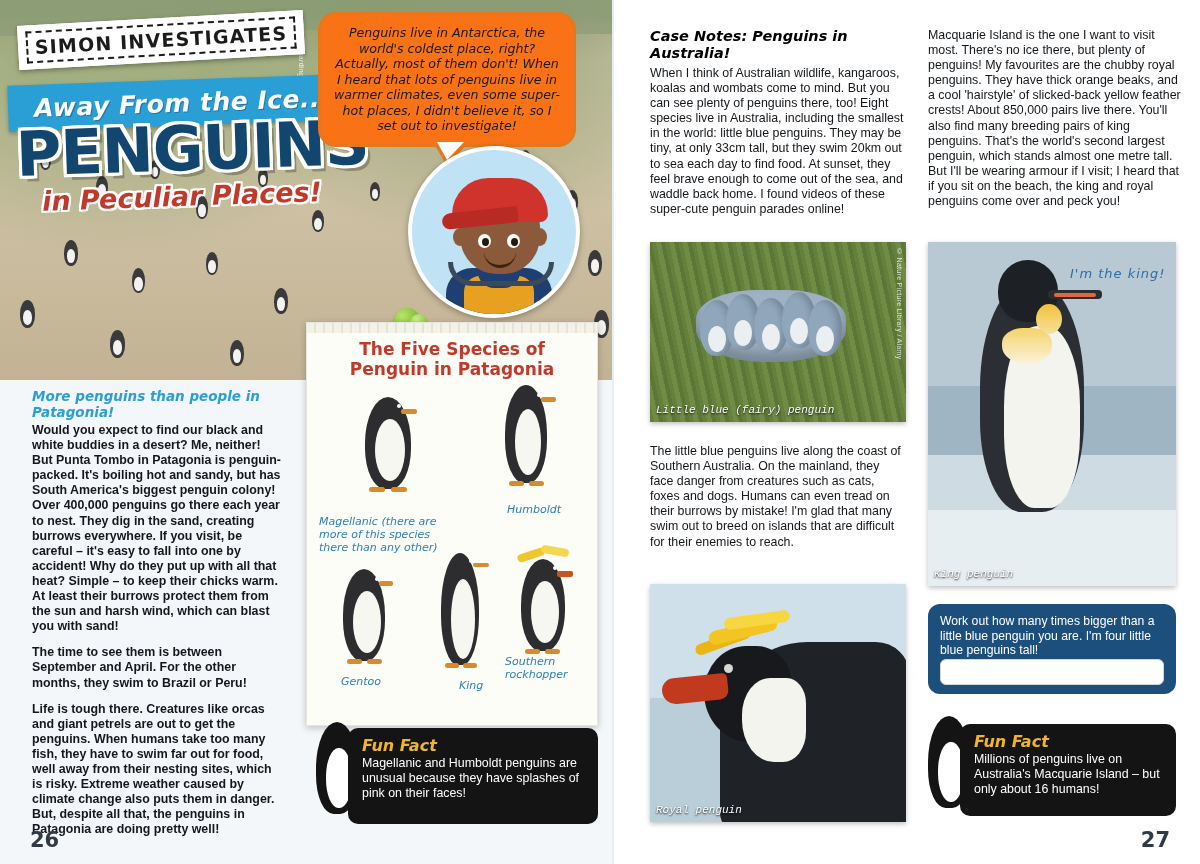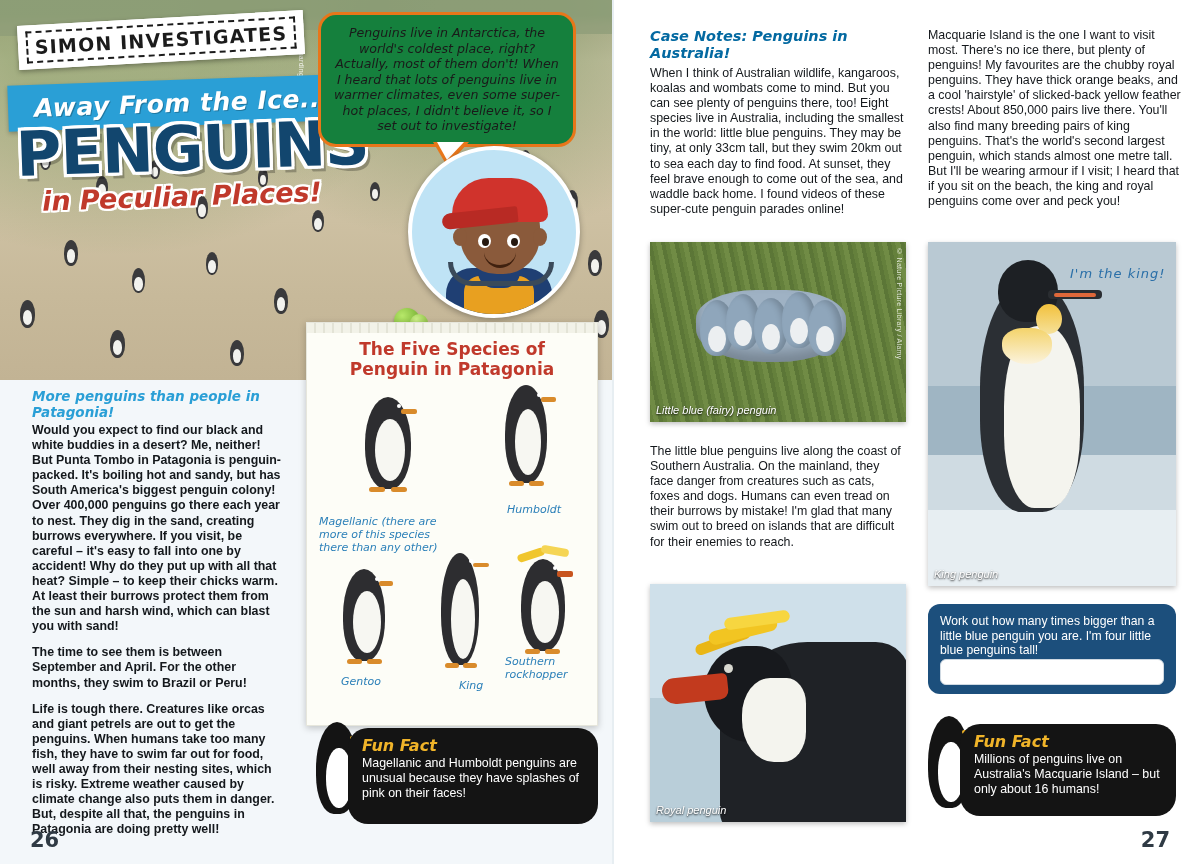--- a/index.html
+++ b/index.html
@@ -77,21 +77,21 @@
   }
   .title-peculiar {
     position:absolute; left:42px; top:180px; width:330px;
     font-family:"DejaVu Sans", sans-serif; font-weight:bold; font-style:italic;
     font-size:27px; color:#c0392b; transform:rotate(-2deg);
     text-shadow:2px 0 0 #fff,-2px 0 0 #fff,0 2px 0 #fff,0 -2px 0 #fff,2px 2px 0 #fff,-2px 2px 0 #fff,2px -2px 0 #fff,-2px -2px 0 #fff;
   }
 
   .speech-bubble {
     position:absolute; left:318px; top:12px; width:258px; min-height:132px;
-    background:#15803d; border:3px solid #e8761a; border-radius:18px;
+    background:#f97316; border:3px solid #e8761a; border-radius:18px;
     padding:10px 12px; text-align:center;
   }
   .speech-bubble p {
     margin:0; font-family:"DejaVu Sans", sans-serif; font-style:italic;
     font-size:12.6px; line-height:15.5px; color:#1a1a1a;
   }
   .speech-bubble .tail {
     position:absolute; left:112px; bottom:-22px; width:0; height:0;
     border-left:14px solid transparent; border-right:22px solid transparent;
     border-top:24px solid #e8761a;
@@ -158,21 +158,21 @@
   .peng .belly { position:absolute; background:#f7f7f2; border-radius:50%; }
   .peng .beak { position:absolute; background:#d98b2b; border-radius:2px; }
   .peng .foot { position:absolute; background:#d98b2b; border-radius:3px; height:5px; }
   .peng .eye { position:absolute; background:#fff; border-radius:50%; width:4px; height:4px; }
   .peng-label {
     position:absolute; font-family:"DejaVu Sans", sans-serif; font-style:italic;
     font-size:11px; color:#2a7fb8; line-height:13px;
   }
 
   .funfact {
-    position:absolute; background:#141414; border-radius:20px; color:#fff;
+    position:absolute; background:#141414; border-radius:10px; color:#fff;
   }
   .funfact .ff-title {
     font-family:"DejaVu Sans", sans-serif; font-weight:bold; font-style:italic;
     color:#f0b429; font-size:16px; margin:0 0 3px;
   }
   .funfact p { margin:0; font-size:12.4px; line-height:15px; }
   .ff-peng { position:absolute; }
 
   .col-text {
     position:absolute; font-size:12.4px; line-height:15.1px; color:#14181c;
@@ -187,28 +187,28 @@
   .pagenum {
     position:absolute; bottom:12px; font-family:"DejaVu Sans", sans-serif;
     font-weight:bold; font-size:21px; color:#2f3a44;
   }
 
   
   .rcol { position:absolute; font-size:12.4px; line-height:15.1px; color:#14181c; }
   .rcol p { margin:0 0 11px; }
   .rhead {
     font-family:"DejaVu Sans", sans-serif; font-weight:bold; font-style:italic;
-    color:#0369a1; font-size:14.5px; line-height:17px; margin:0 0 4px;
+    color:#000000; font-size:14.5px; line-height:17px; margin:0 0 4px;
   }
 
   .photo { position:absolute; box-shadow:0 2px 5px rgba(0,0,0,.25); overflow:hidden; }
   .cap {
     position:absolute; left:6px; bottom:6px; color:#fff; font-size:11px;
     font-style:italic; text-shadow:0 1px 2px rgba(0,0,0,.9);
-    font-family:Liberation Sans, sans-serif;
+    font-family:Liberation Mono, monospace;
     text-align:right;
   }
 
   .photo-blue {
     left:648px; top:242px; width:256px; height:180px;
     background:
       linear-gradient(100deg, rgba(92,120,58,.55) 0 100%),
       repeating-linear-gradient(78deg,#6f8a3e 0 4px,#89a352 4px 9px,#5b7433 9px 13px),
       #6d8840;
   }

